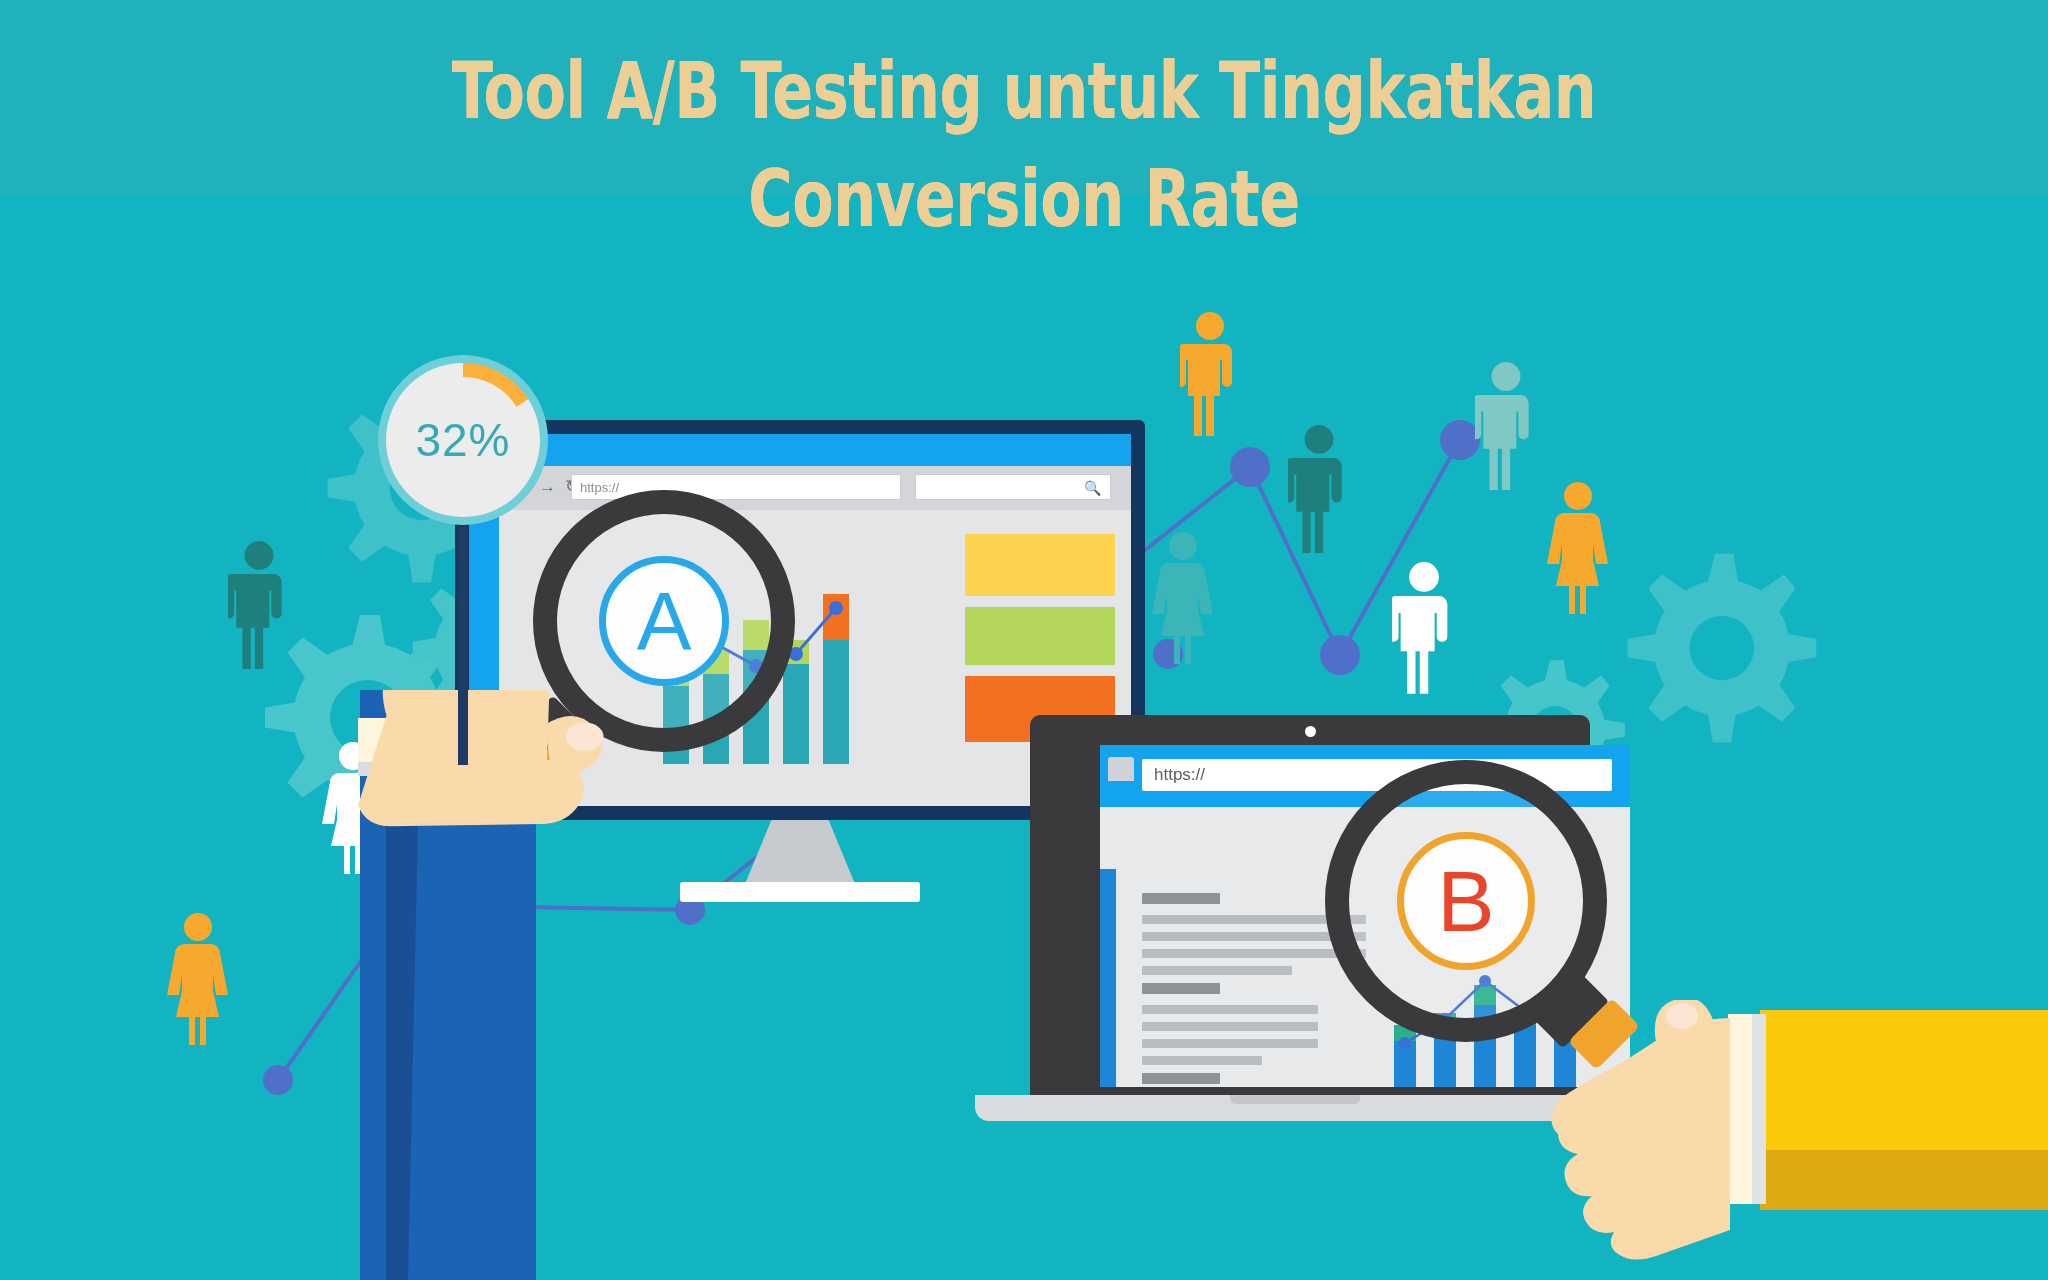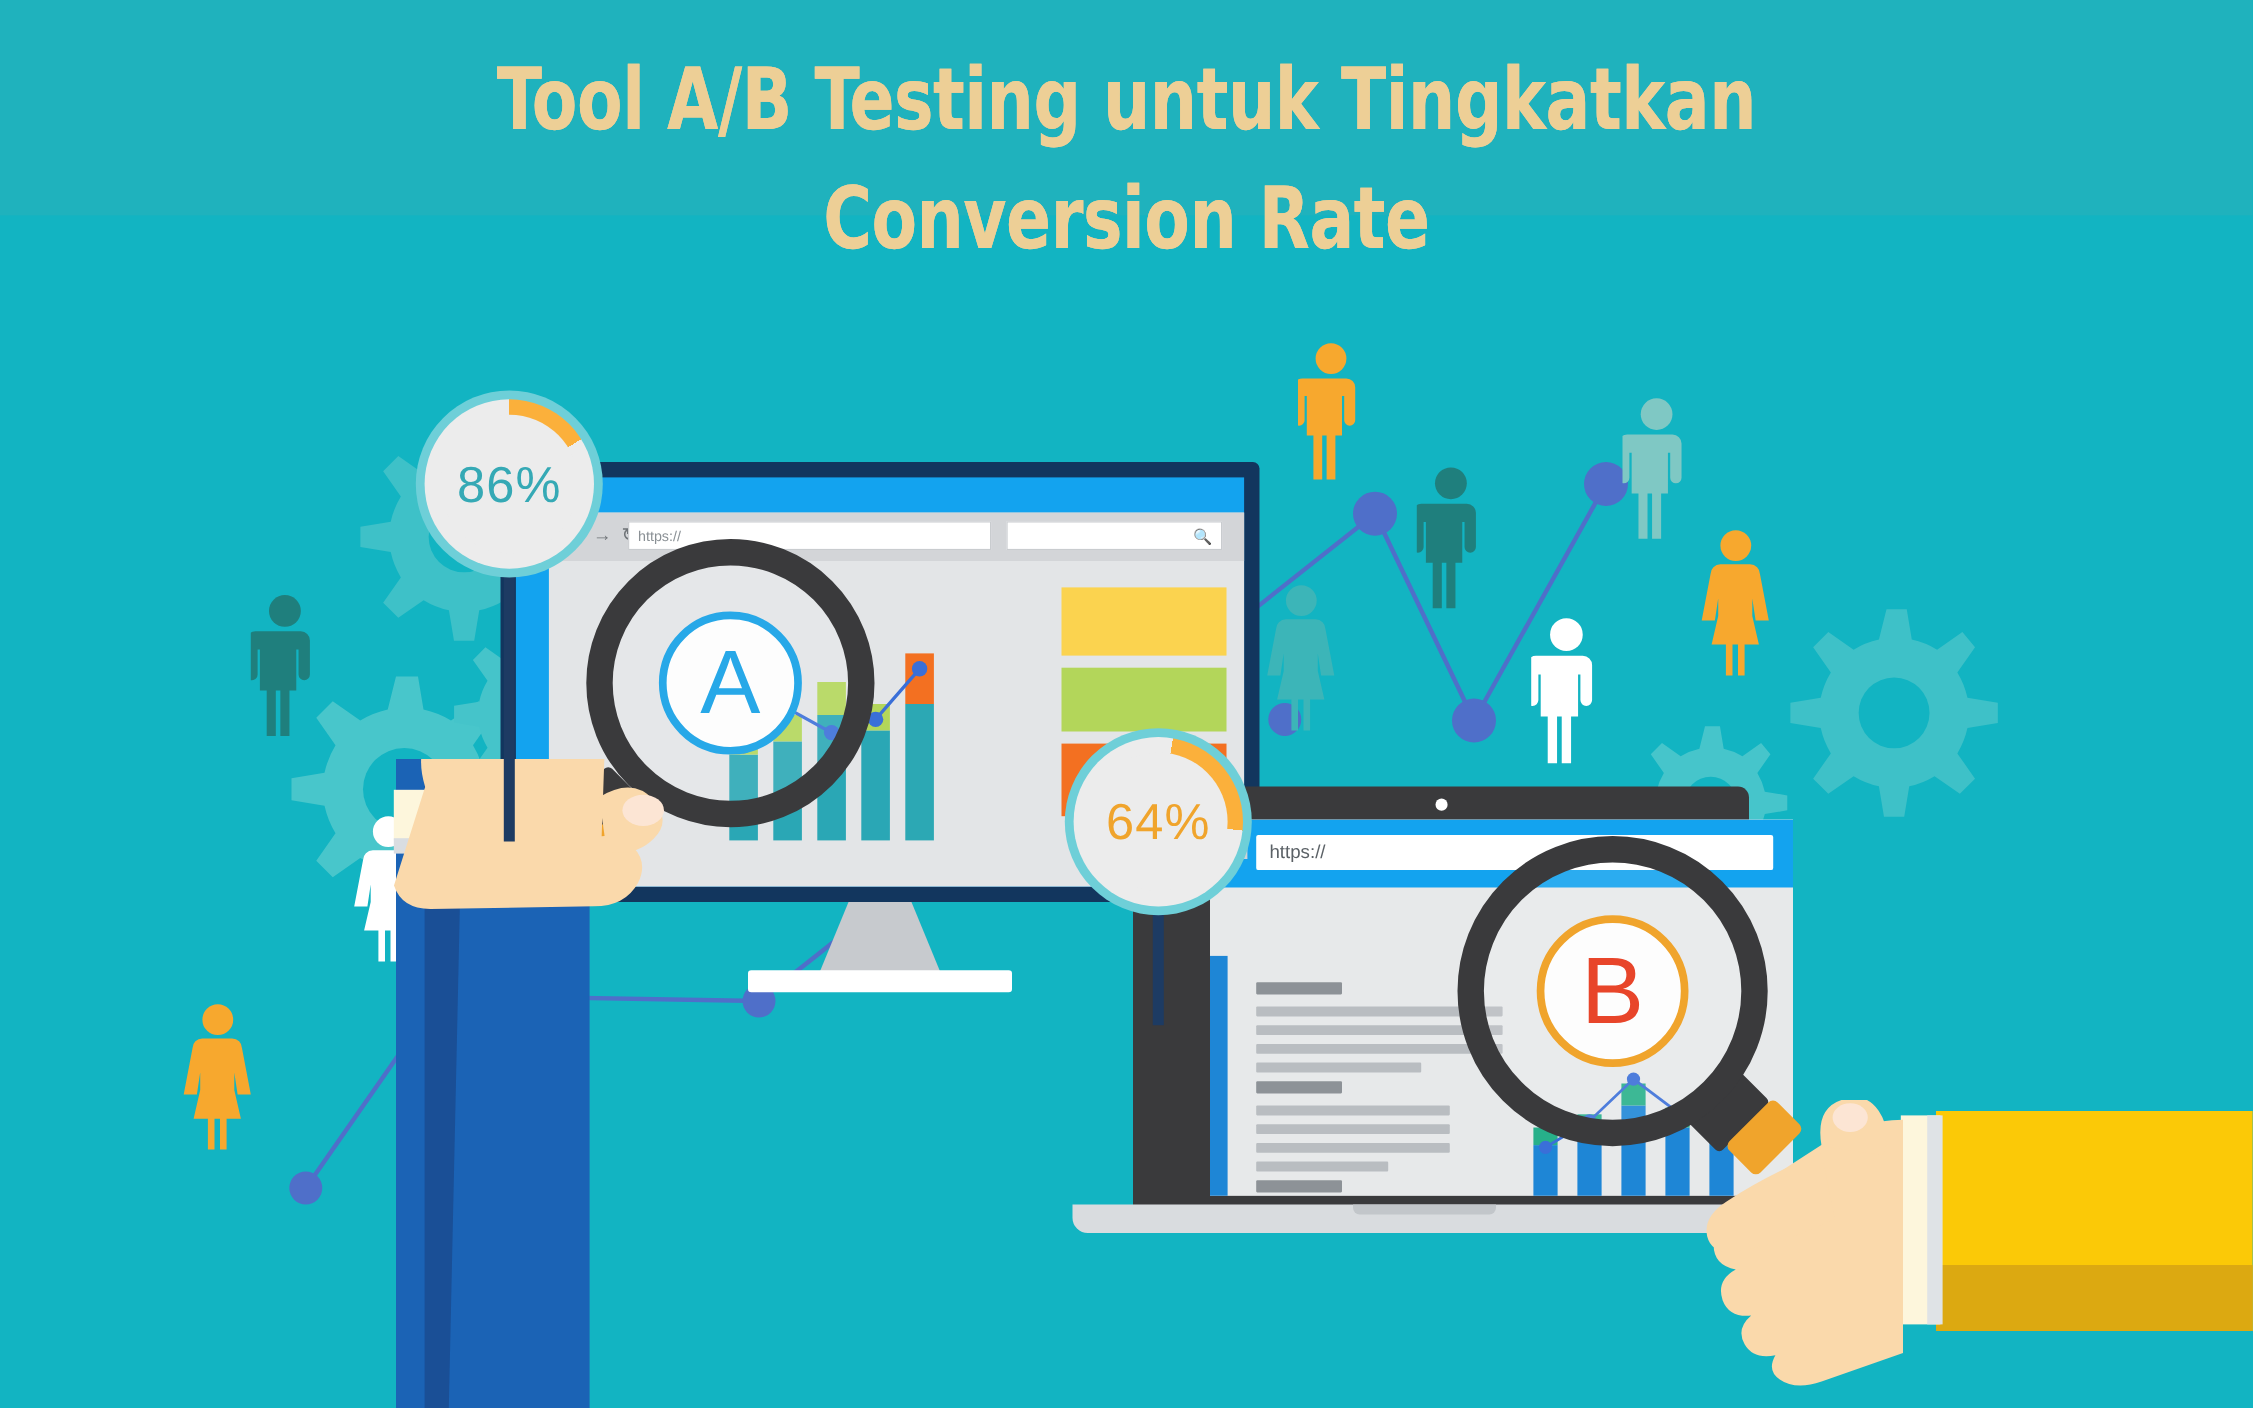--- a/index.html
+++ b/index.html
@@ -426,31 +426,23 @@
       <div class="letter-circle" style="width:138px; height:138px; border:7px solid #f0a42c; color:#e8452a; font-size:86px;">B</div>
     </div>
   </div>
 
   <div class="badge" style="left:378px; top:355px; width:170px; height:170px;">
     <div class="stem" style="left:80px; top:120px; width:10px; height:290px;"></div>
     <div class="ring"></div>
     <div class="disc" style="left:8px; top:8px; width:154px; height:154px;
                 background:conic-gradient(from 0deg, #fbb03b 0deg 58deg, #ececec 58deg 360deg);"></div>
     <div class="disc" style="left:22px; top:22px; width:126px; height:126px; background:#ececec;"></div>
-    <div class="num" style="color:#35a9b5;">86%</div>
-  </div>
-
-  <div class="badge" style="left:968px; top:662px; width:170px; height:170px;">
-    <div class="stem" style="left:80px; top:150px; width:10px; height:120px;"></div>
-    <div class="ring"></div>
-    <div class="disc" style="left:8px; top:8px; width:154px; height:154px;
-                background:conic-gradient(from 10deg, #fbb03b 0deg 86deg, #ececec 86deg 360deg);"></div>
-    <div class="disc" style="left:22px; top:22px; width:126px; height:126px; background:#ececec;"></div>
-    <div class="num" style="color:#f0a42c;">64%</div>
-  </div>
+    <div class="num" style="color:#35a9b5;">32%</div>
+  </div>
+
 
   <div class="hand" style="left:330px; top:690px;">
     <svg width="470" height="600" viewBox="0 0 470 600">
 
       <path d="M30 960 L30 320 q0 -28 28 -28 h120 q28 0 28 28 L206 960 Z" transform="translate(0,-370)" fill="#1b63b5"></path>
       <path d="M56 960 L56 325 h36 L78 960 Z" transform="translate(0,-370)" fill="#1a4f96"></path>
 
       <rect x="28" y="-72" width="186" height="46" transform="translate(0,100)" fill="#fdf6dc"></rect>
       <rect x="28" y="-28" width="186" height="14" transform="translate(0,100)" fill="#d9dde1"></rect>
 

